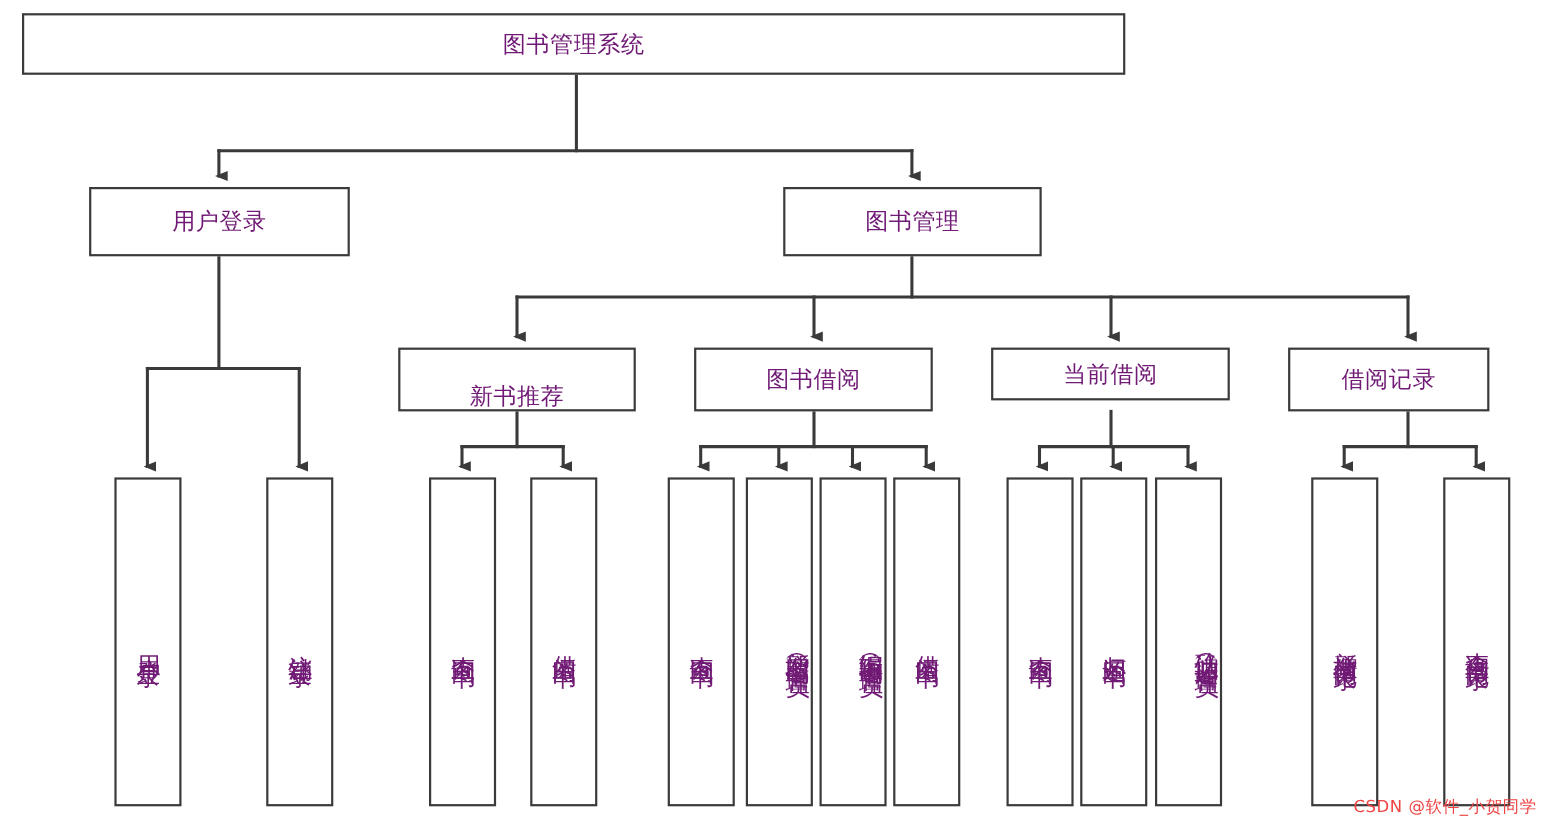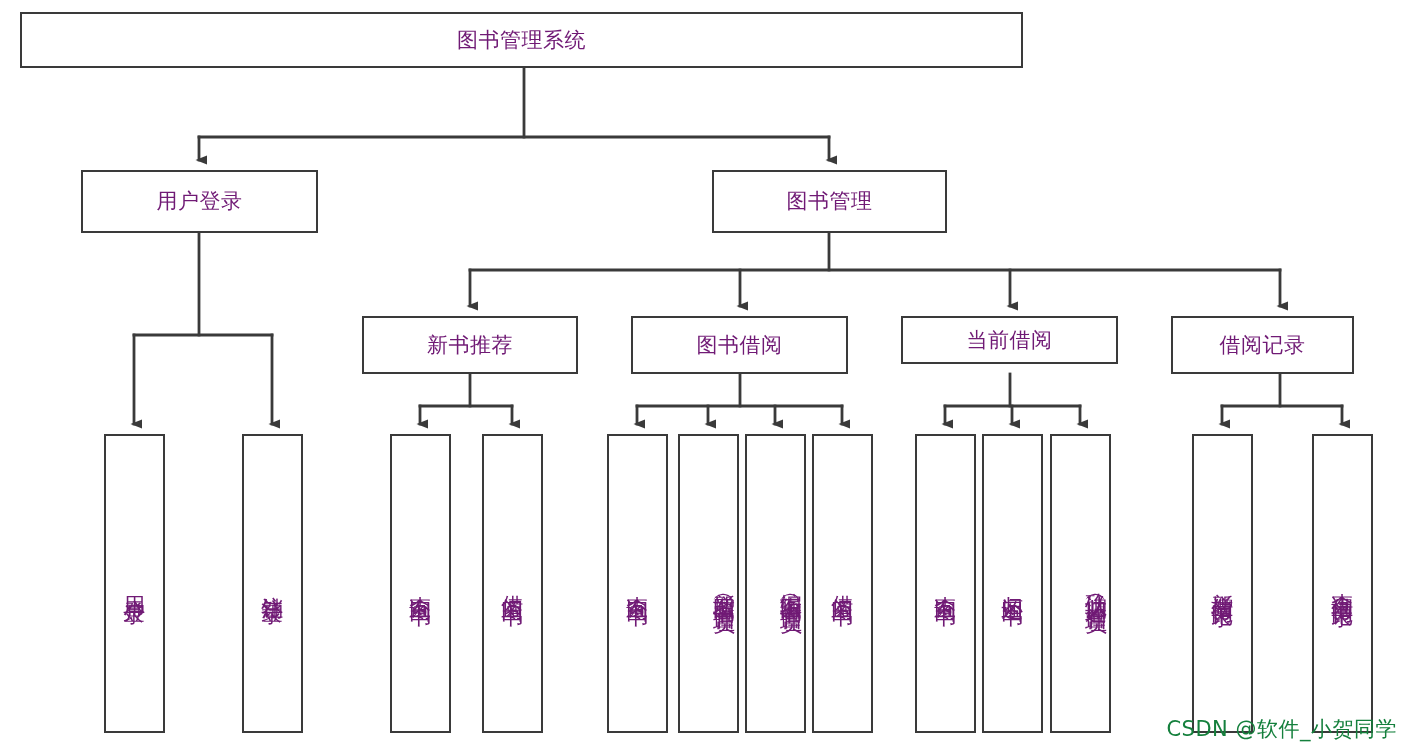--- a/index.html
+++ b/index.html
@@ -17,21 +17,21 @@
   }
   .node.leaf{
     align-items:flex-start;justify-content:center;
     writing-mode:vertical-rl;text-orientation:upright;
     padding-top:9px;font-size:22px;letter-spacing:3px;
   }
   .node.leaf.centered{align-items:center;padding-top:0;}
   .node-label{display:block;white-space:nowrap;}
   #watermark{
     position:absolute;right:8px;bottom:4px;
-    font-size:21px;color:#15803d;letter-spacing:0.5px;
+    font-size:15px;color:#ef4444;letter-spacing:0.5px;
     pointer-events:none;user-select:none;white-space:nowrap;
   }
 </style>
 </head>
 <body>
 
 <svg id="canvas" viewBox="0 0 1405 747" xmlns="http://www.w3.org/2000/svg">
   <defs>
     <marker id="arrow" markerWidth="12" markerHeight="12" refX="5.2" refY="8" orient="auto" markerUnits="userSpaceOnUse">
       <path d="M0.6,0 L9.8,0 L5.2,11.5 Z" fill="#3a3a3a"></path>
@@ -84,21 +84,21 @@
 <div id="nodes">
     <div class="node" style="left: 20px; top: 12px; width: 1003px; height: 56px;">
       <span class="node-label">图书管理系统</span>
     </div>
     <div class="node" style="left: 81px; top: 170px; width: 237px; height: 63px;">
       <span class="node-label">用户登录</span>
     </div>
     <div class="node" style="left: 712px; top: 170px; width: 235px; height: 63px;">
       <span class="node-label">图书管理</span>
     </div>
-    <div class="node" style="left: 362px; top: 316px; width: 216px; height: 58px;">
+    <div class="node" style="left: 362px; top: 316px; width: 216px; height: 58px; align-items: flex-end;">
       <span class="node-label">新书推荐</span>
     </div>
     <div class="node" style="left: 631px; top: 316px; width: 217px; height: 58px; text-align: right;">
       <span class="node-label">图书借阅</span>
     </div>
     <div class="node" style="left: 901px; top: 316px; width: 217px; height: 48px;">
       <span class="node-label">当前借阅</span>
     </div>
     <div class="node" style="left: 1171px; top: 316px; width: 183px; height: 58px;">
       <span class="node-label">借阅记录</span>

